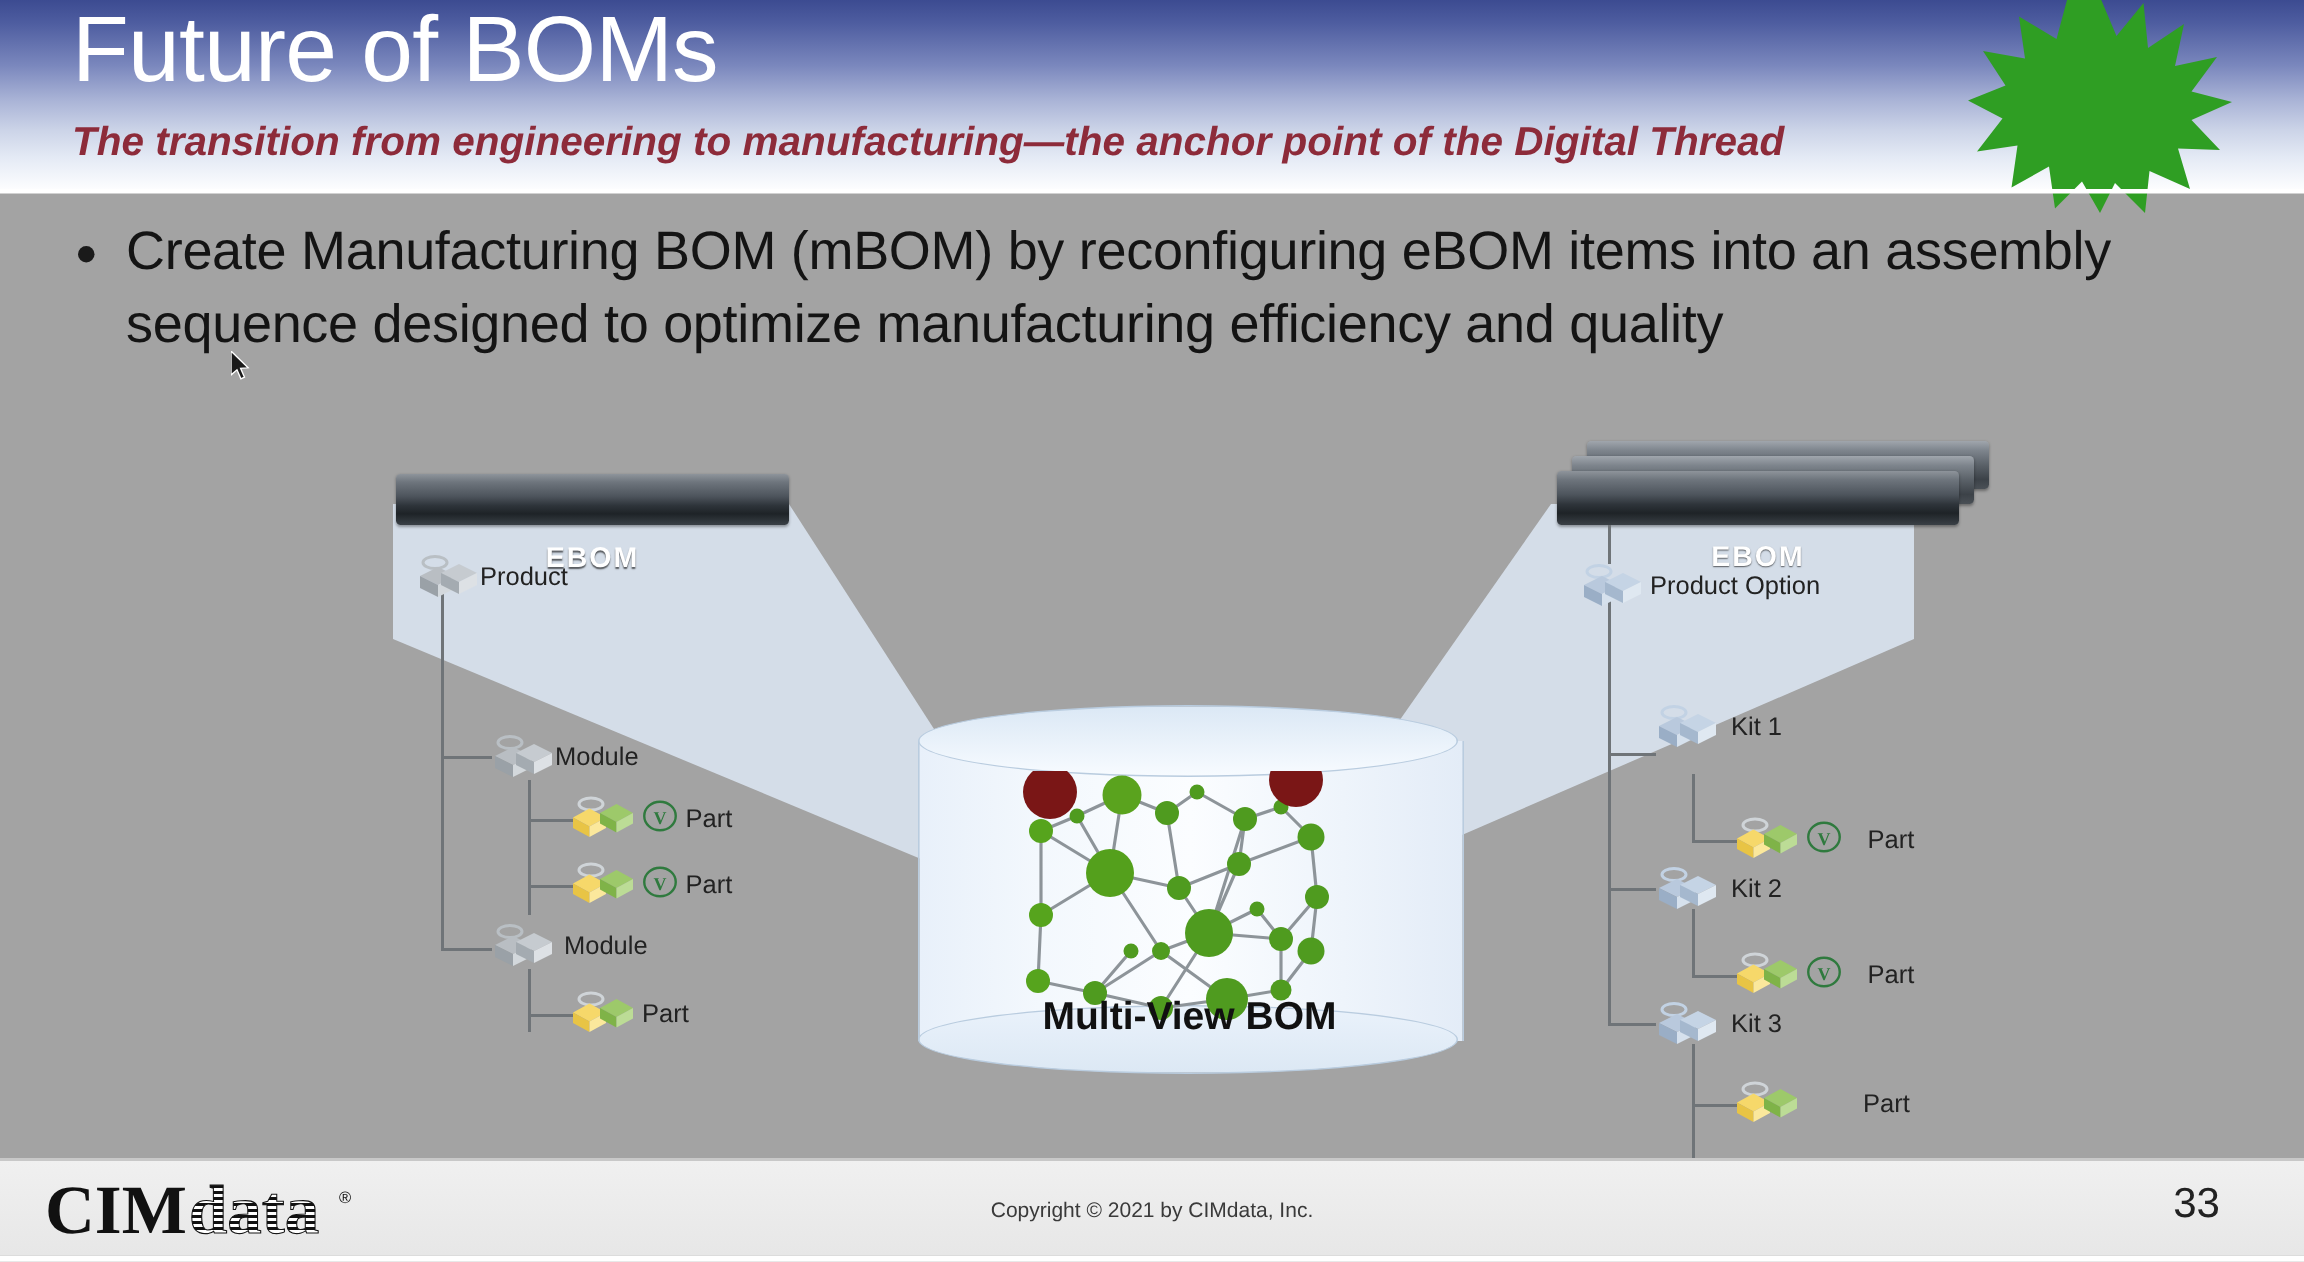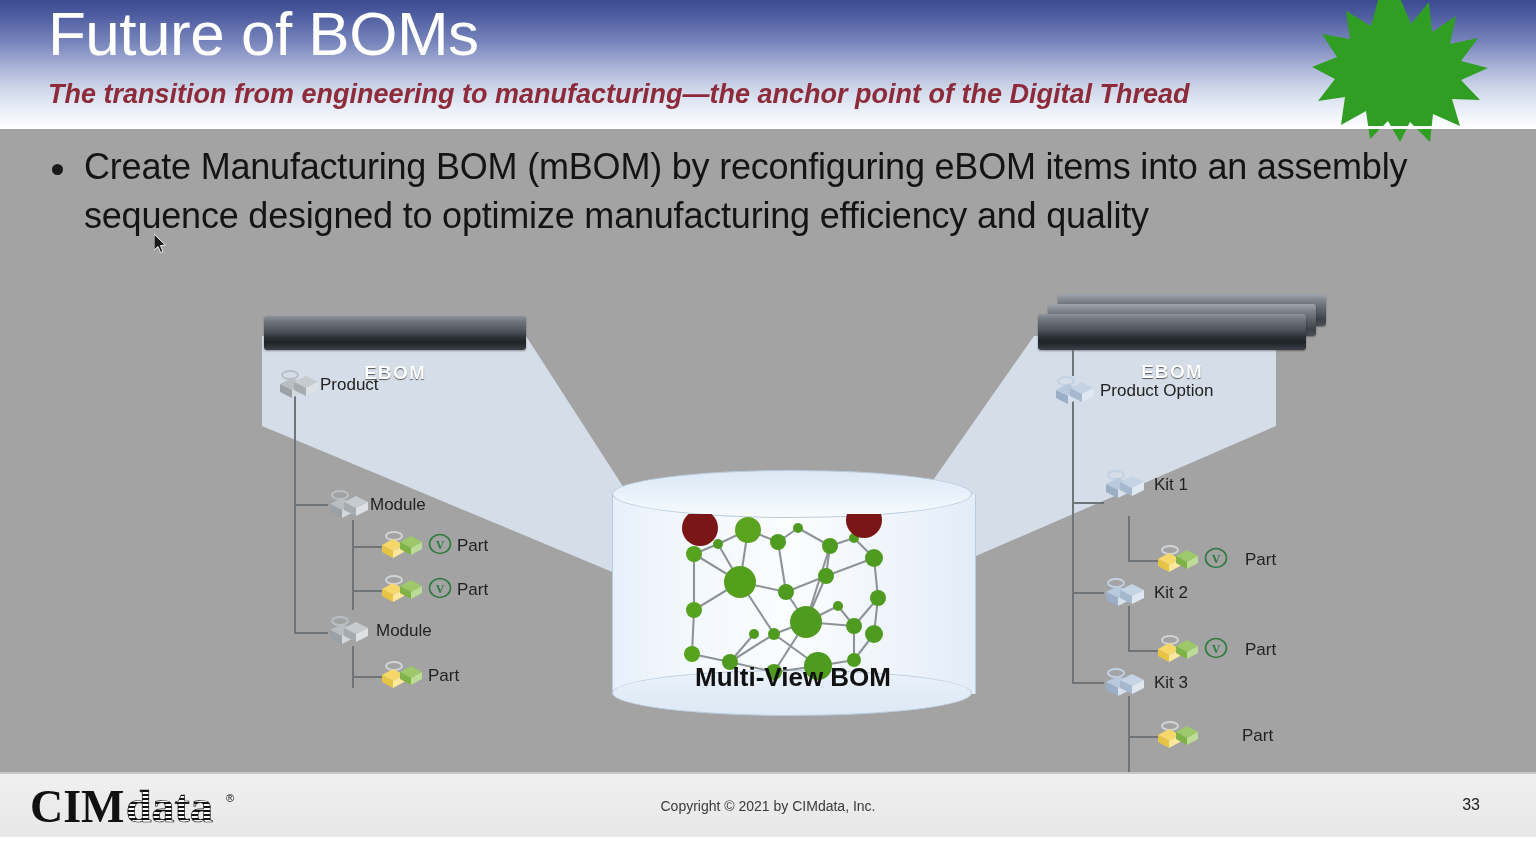--- a/index.html
+++ b/index.html
@@ -64,21 +64,21 @@
   .cyl-label{position:absolute;left:0;top:192px;width:362px;text-align:center;
     font-size:26px;font-weight:700;color:#111;font-family:"Liberation Sans",sans-serif;}
   .net{position:absolute;left:66px;top:44px;}
 
   
   .footer{position:absolute;left:0;top:772px;width:1536px;height:69px;
     background:linear-gradient(to bottom,#f0f0f0,#e6e6e6);border-top:2px solid #c8c8c8;}
   .logo{position:absolute;left:30px;top:8px;text-align:center;}
   .copyright{position:absolute;left:0;top:24px;width:1536px;text-align:center;
     font-size:14px;color:#3a3a3a;font-family:"Liberation Sans",sans-serif;}
-  .pageno{position:absolute;right:56px;top:22px;font-size:16px;color:#222;font-family:"Liberation Sans",sans-serif;}
+  .pageno{position:absolute;right:56px;top:12px;font-size:28px;color:#222;font-family:"Liberation Sans",sans-serif;}
 
   
   .cursor{position:absolute;left:154px;top:234px;width:14px;height:20px;}
 </style>
 </head>
 <body>
 
 <div class="slide">
 
   <div class="header">

